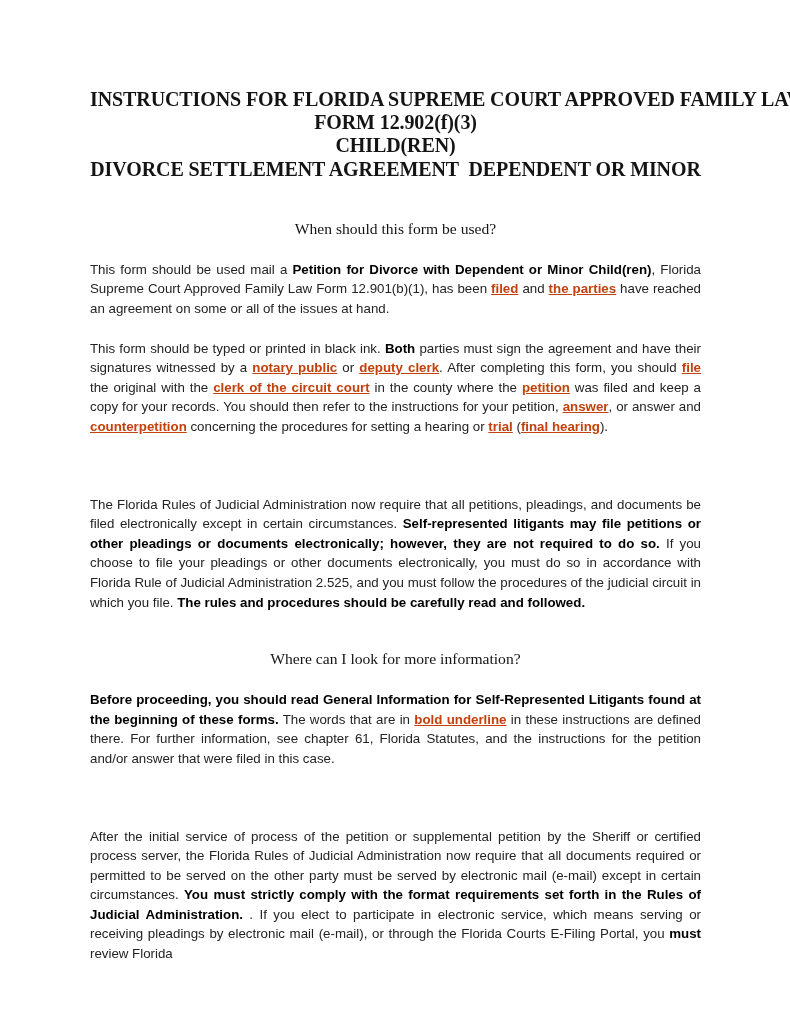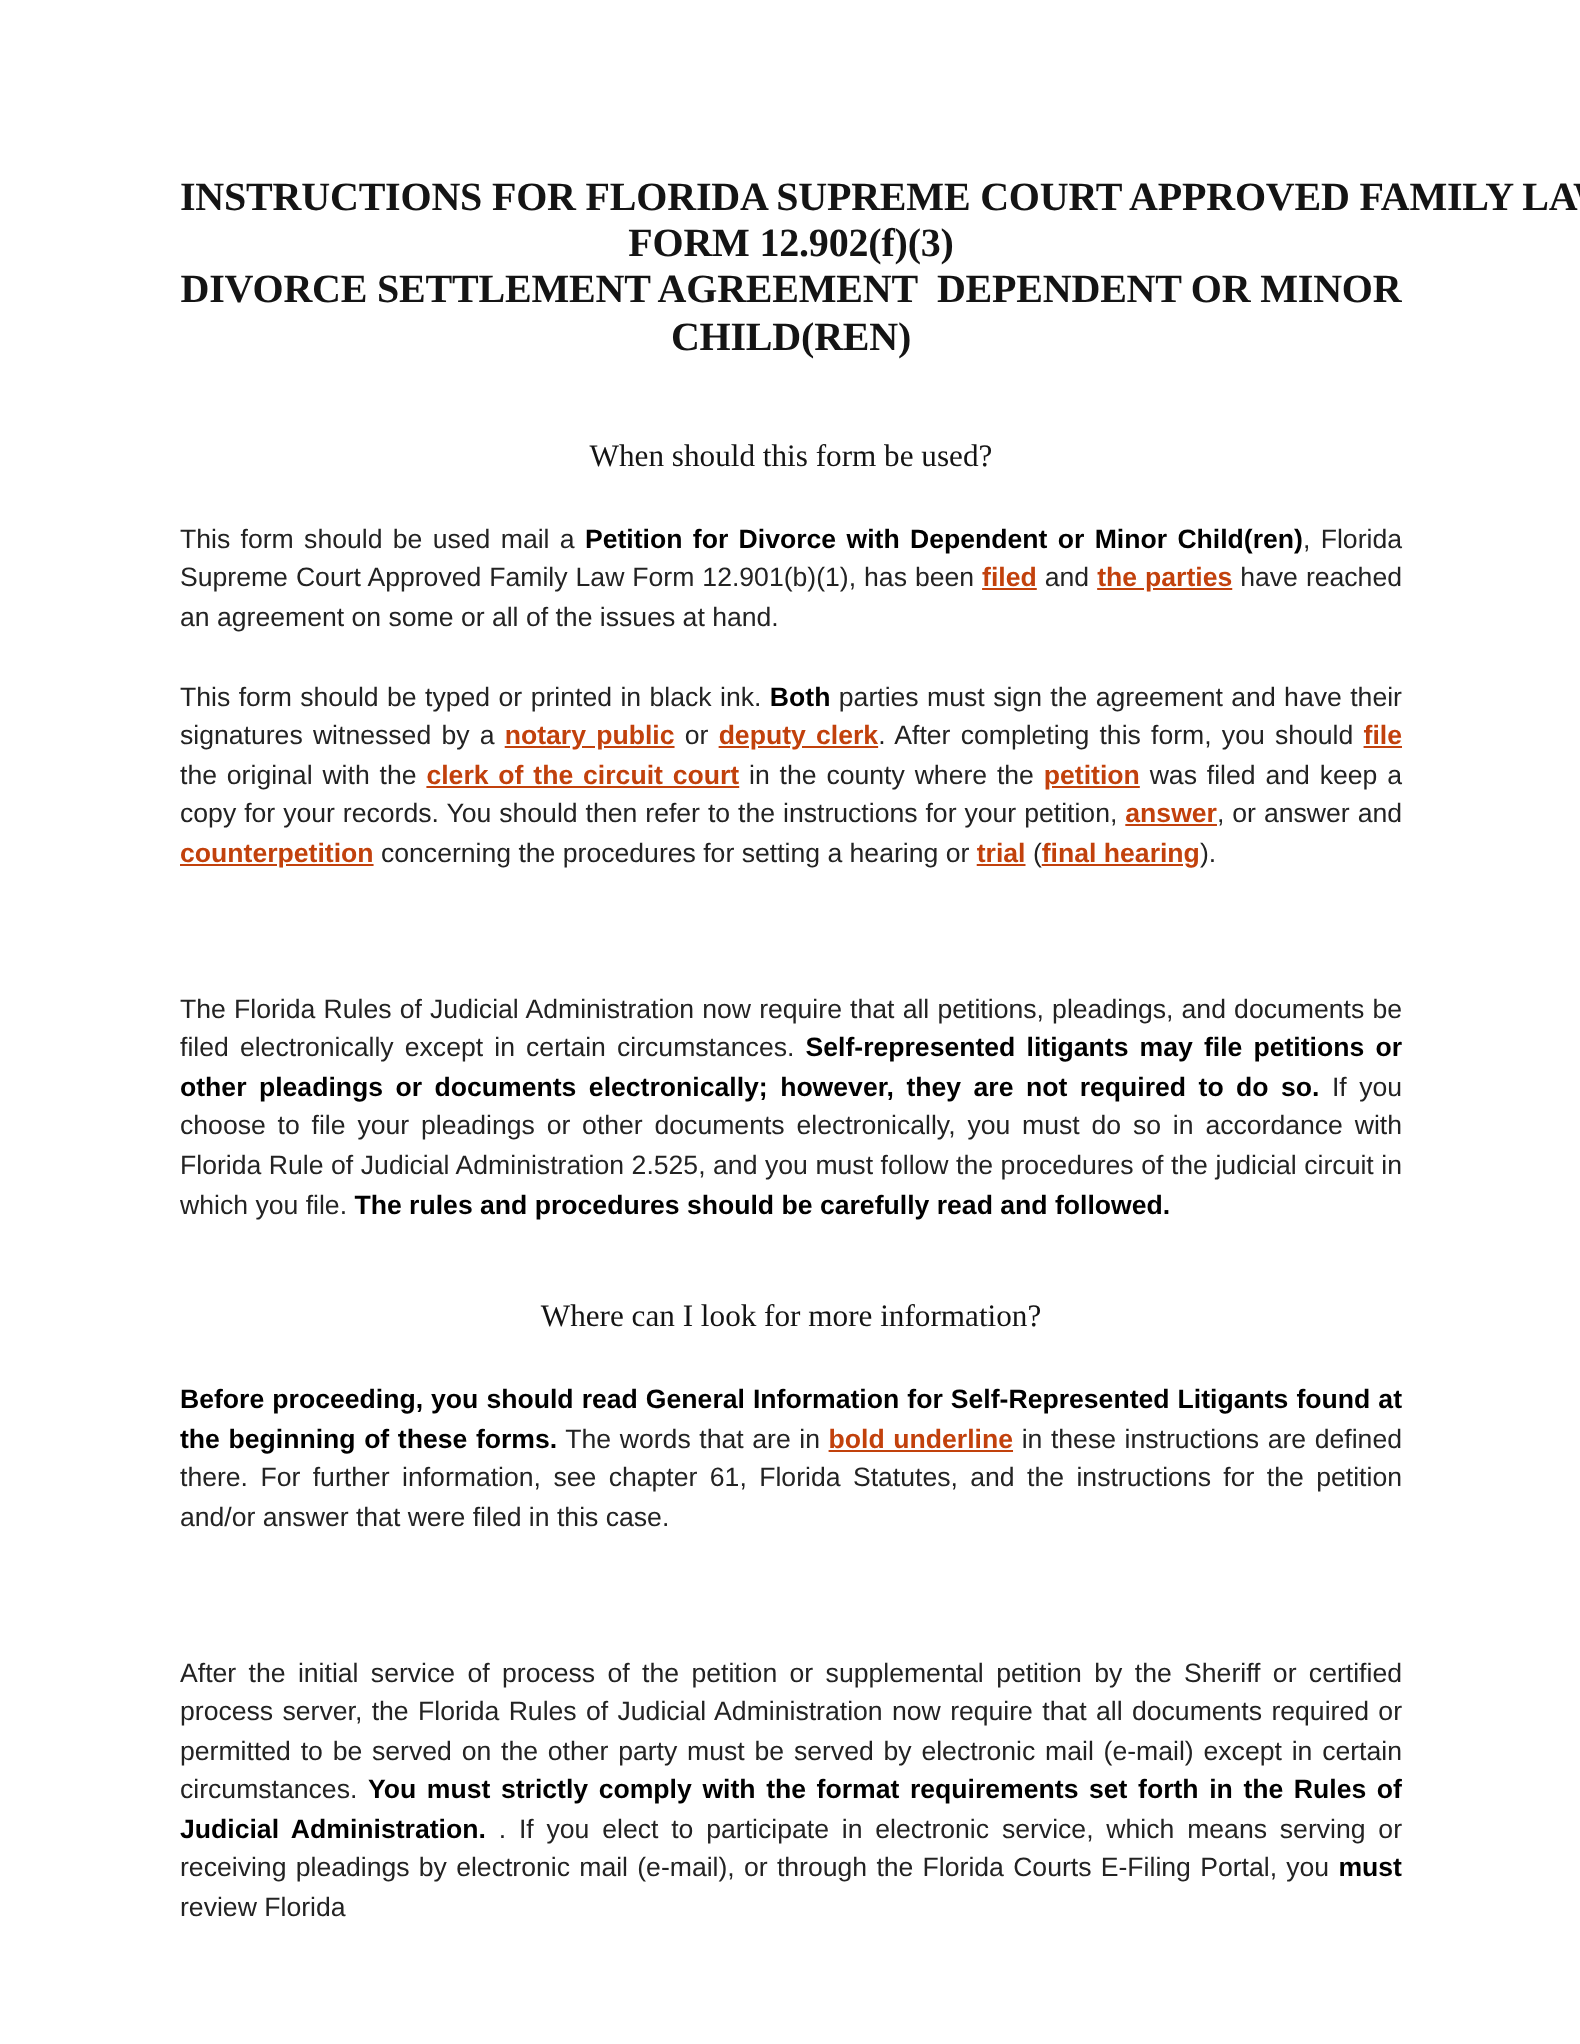--- a/index.html
+++ b/index.html
@@ -84,22 +84,22 @@
 </style>
 </head>
 <body>
 
 <div class="page">
   <div class="content">
 
     <h1 class="doc-title">
       <span class="tline">INSTRUCTIONS FOR FLORIDA SUPREME COURT APPROVED FAMILY LAW</span>
       <span class="tline">FORM 12.902(f)(3)</span>
+      <span class="tline">CHILD(REN)</span>
       <span class="tline">DIVORCE SETTLEMENT AGREEMENT  DEPENDENT OR MINOR</span>
-      <span class="tline">CHILD(REN)</span>
     </h1>
 
     <div class="sp-title-to-h1"></div>
 
     <h2 class="section-heading">When should this form be used?</h2>
 
     <div class="sp-h1-to-p"></div>
 
     <p class="body"><span>This form should be used mail a </span><b>Petition for Divorce with Dependent or Minor Child(ren)</b><span>, Florida Supreme Court Approved Family Law Form 12.901(b)(1), has been </span><span class="bu">filed</span><span> and </span><span class="bu">the parties</span><span> have reached an agreement on some or all of the issues at hand.</span></p>
 

